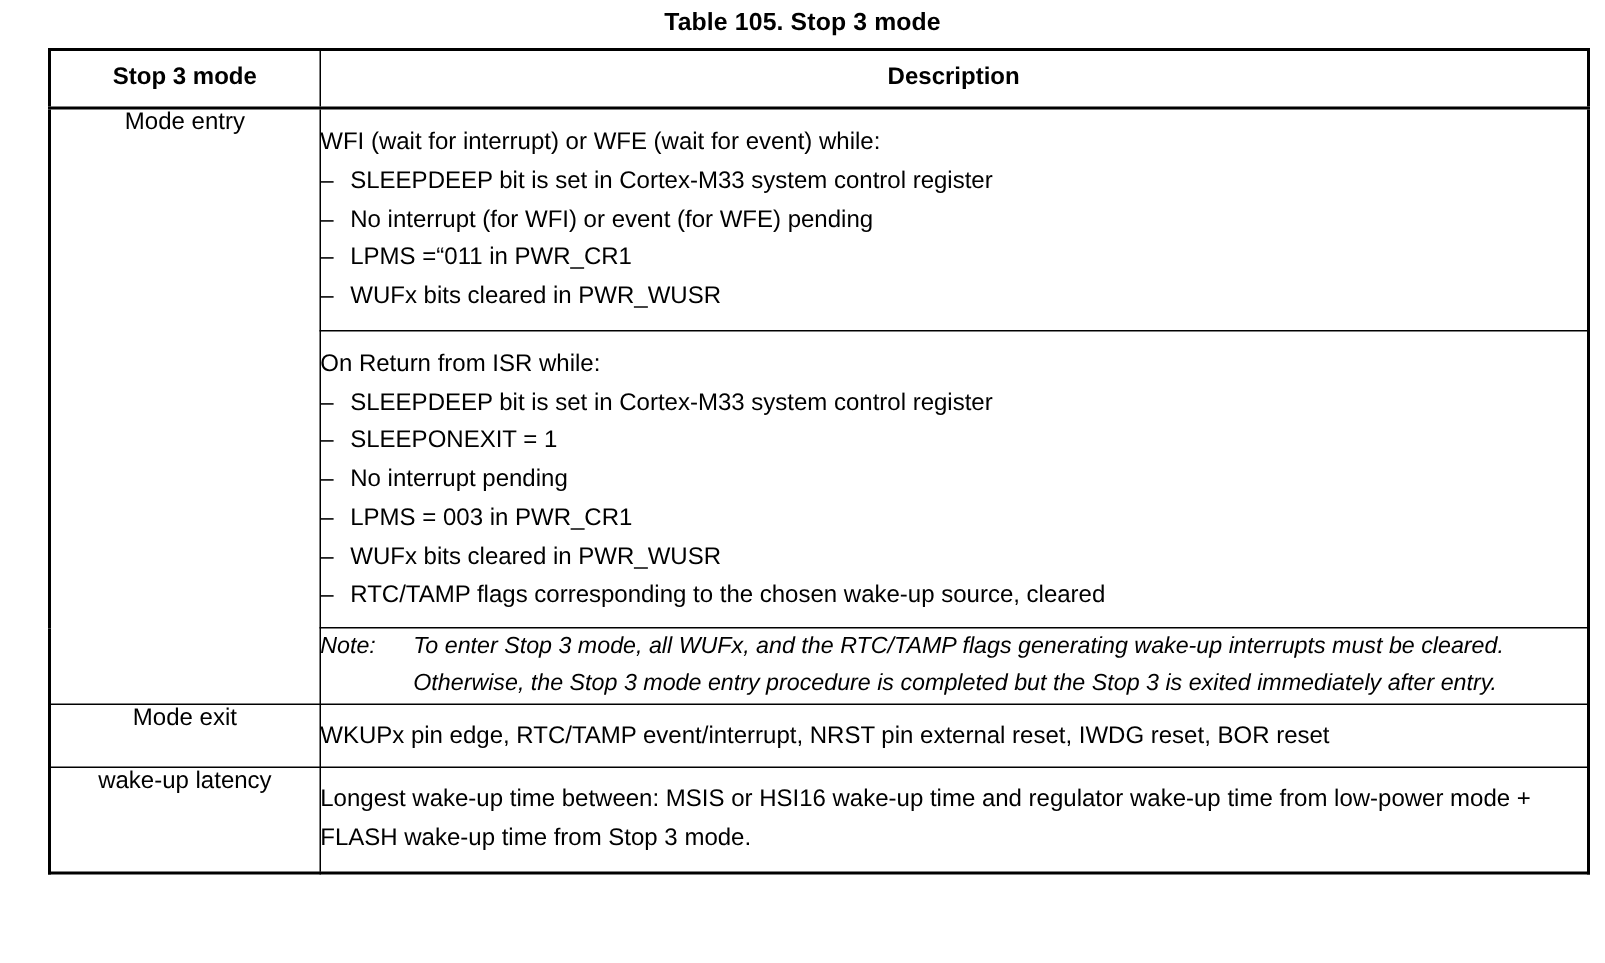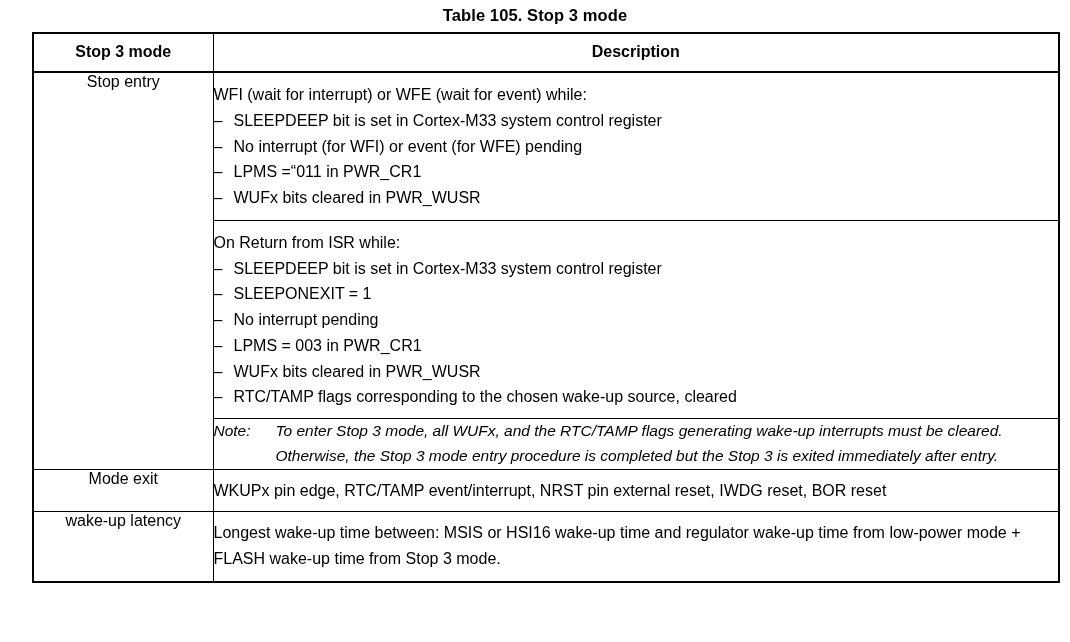--- a/index.html
+++ b/index.html
@@ -157,21 +157,21 @@
       </colgroup>
       <thead>
         <tr class="hdr">
           <th class="mode-head">Stop 3 mode</th>
           <th>Description</th>
         </tr>
       </thead>
       <tbody>
 
         <tr>
-          <td class="mode-cell" rowspan="3">Stop entry</td>
+          <td class="mode-cell" rowspan="3">Mode entry</td>
           <td class="desc-cell first-block">
             <div class="lead-line">WFI (wait for interrupt) or WFE (wait for event) while:</div>
             <ul class="dash-list">
               <li>SLEEPDEEP bit is set in Cortex-M33 system control register</li>
               <li>No interrupt (for WFI) or event (for WFE) pending</li>
               <li>LPMS =“011 in PWR_CR1</li>
               <li>WUFx bits cleared in PWR_WUSR</li>
             </ul>
           </td>
         </tr>

